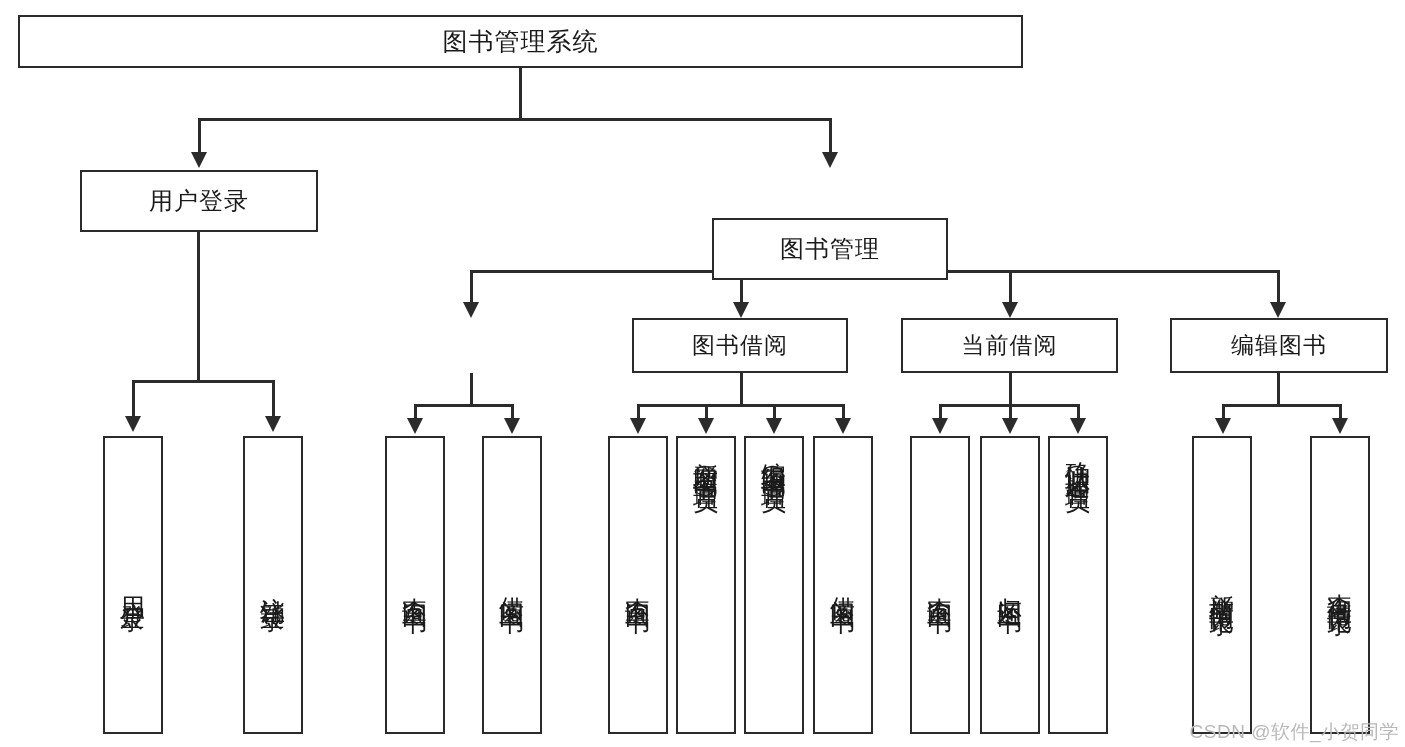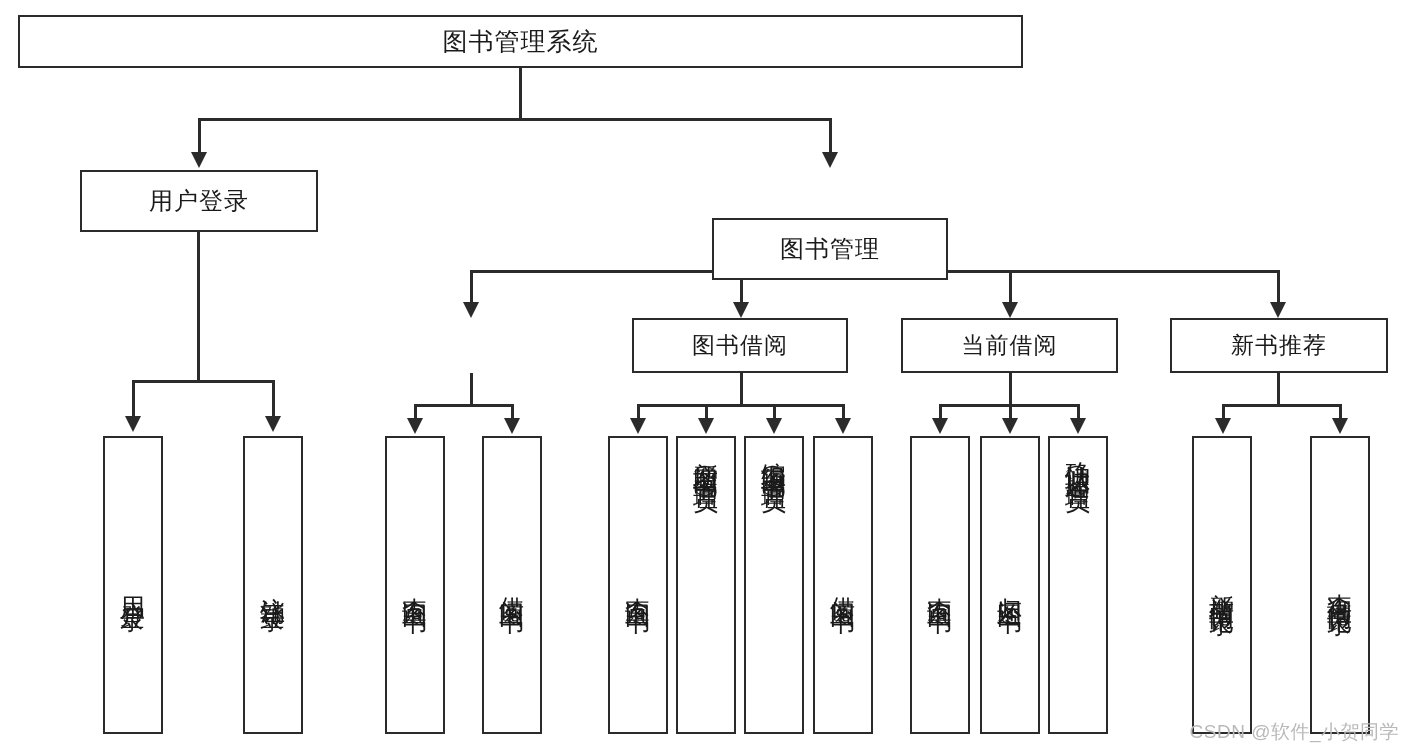--- a/index.html
+++ b/index.html
@@ -117,21 +117,21 @@
   <div class="vline" style="left:1277px;top:270px;height:34px;"></div>
   <div class="arrow" style="left:1270px;top:302px;"></div>
 
   <div class="node lvl3" style="left:901px;top:318px;width:217px;height:55px;">
     <span class="lbl">当前借阅</span>
   </div>
   <div class="node lvl3" style="left:632px;top:318px;width:216px;height:55px;">
     <span class="lbl">图书借阅</span>
   </div>
   <div class="node lvl3" style="left:1170px;top:318px;width:218px;height:55px;">
-    <span class="lbl">新书推荐</span>
+    <span class="lbl">编辑图书</span>
   </div>
 
   <div class="vline" style="left:470px;top:373px;height:31px;"></div>
   <div class="hline" style="left:414px;top:404px;width:98px;"></div>
   <div class="vline" style="left:414px;top:404px;height:16px;"></div>
   <div class="arrow" style="left:407px;top:418px;"></div>
   <div class="vline" style="left:511px;top:404px;height:16px;"></div>
   <div class="arrow" style="left:504px;top:418px;"></div>
 
   <div class="vline" style="left:740px;top:373px;height:31px;"></div>

